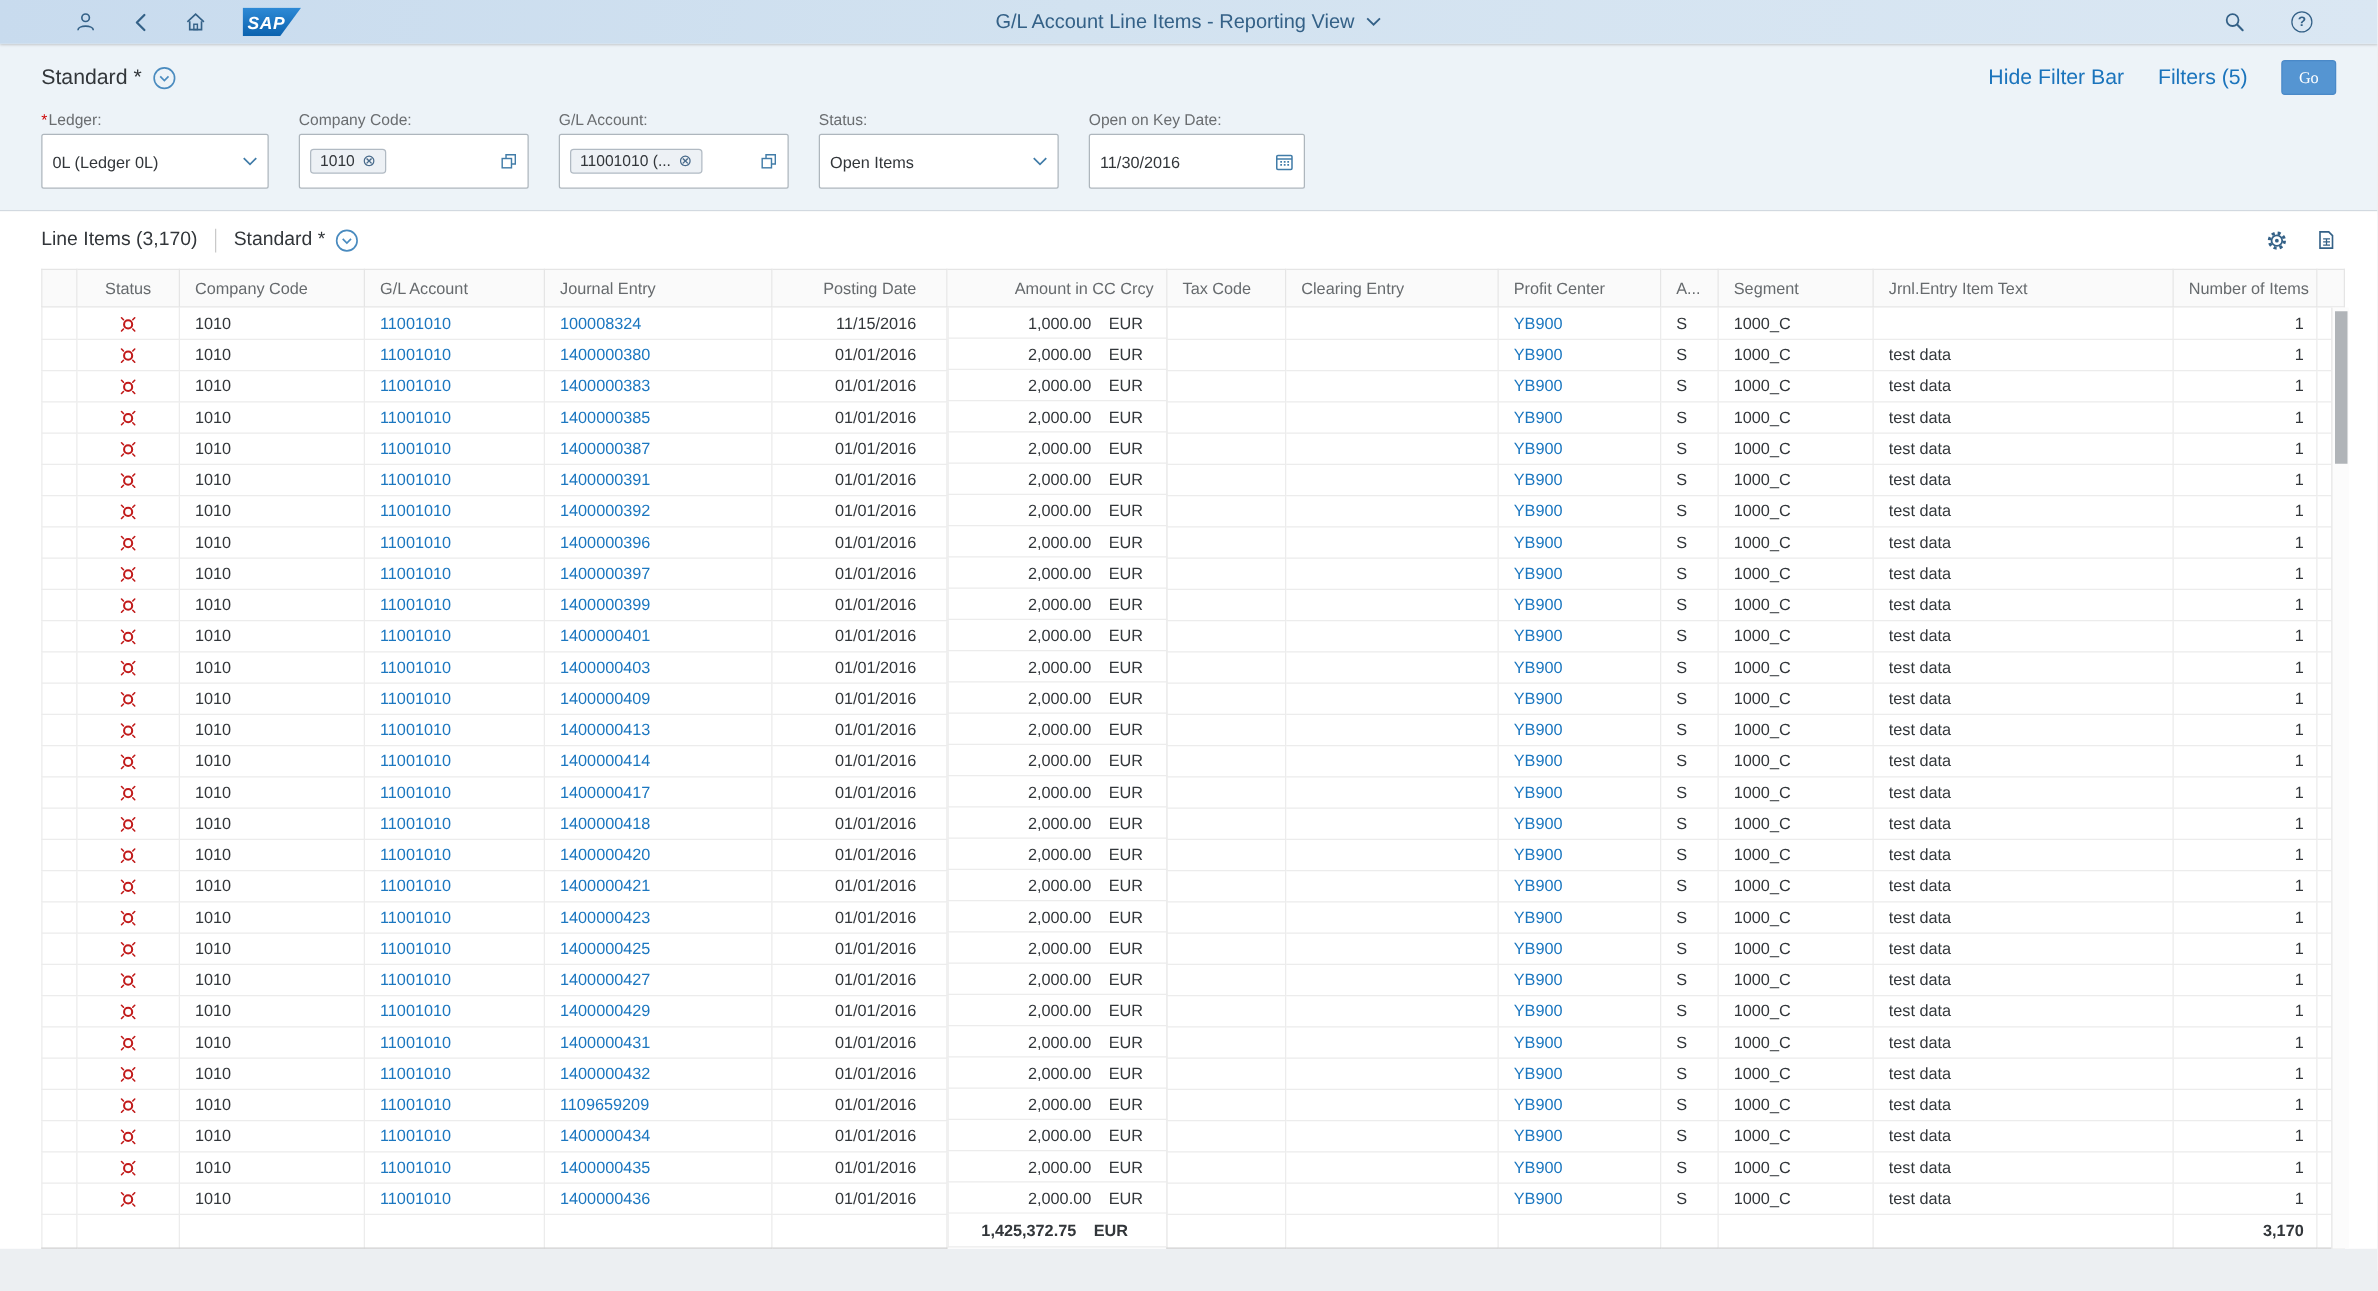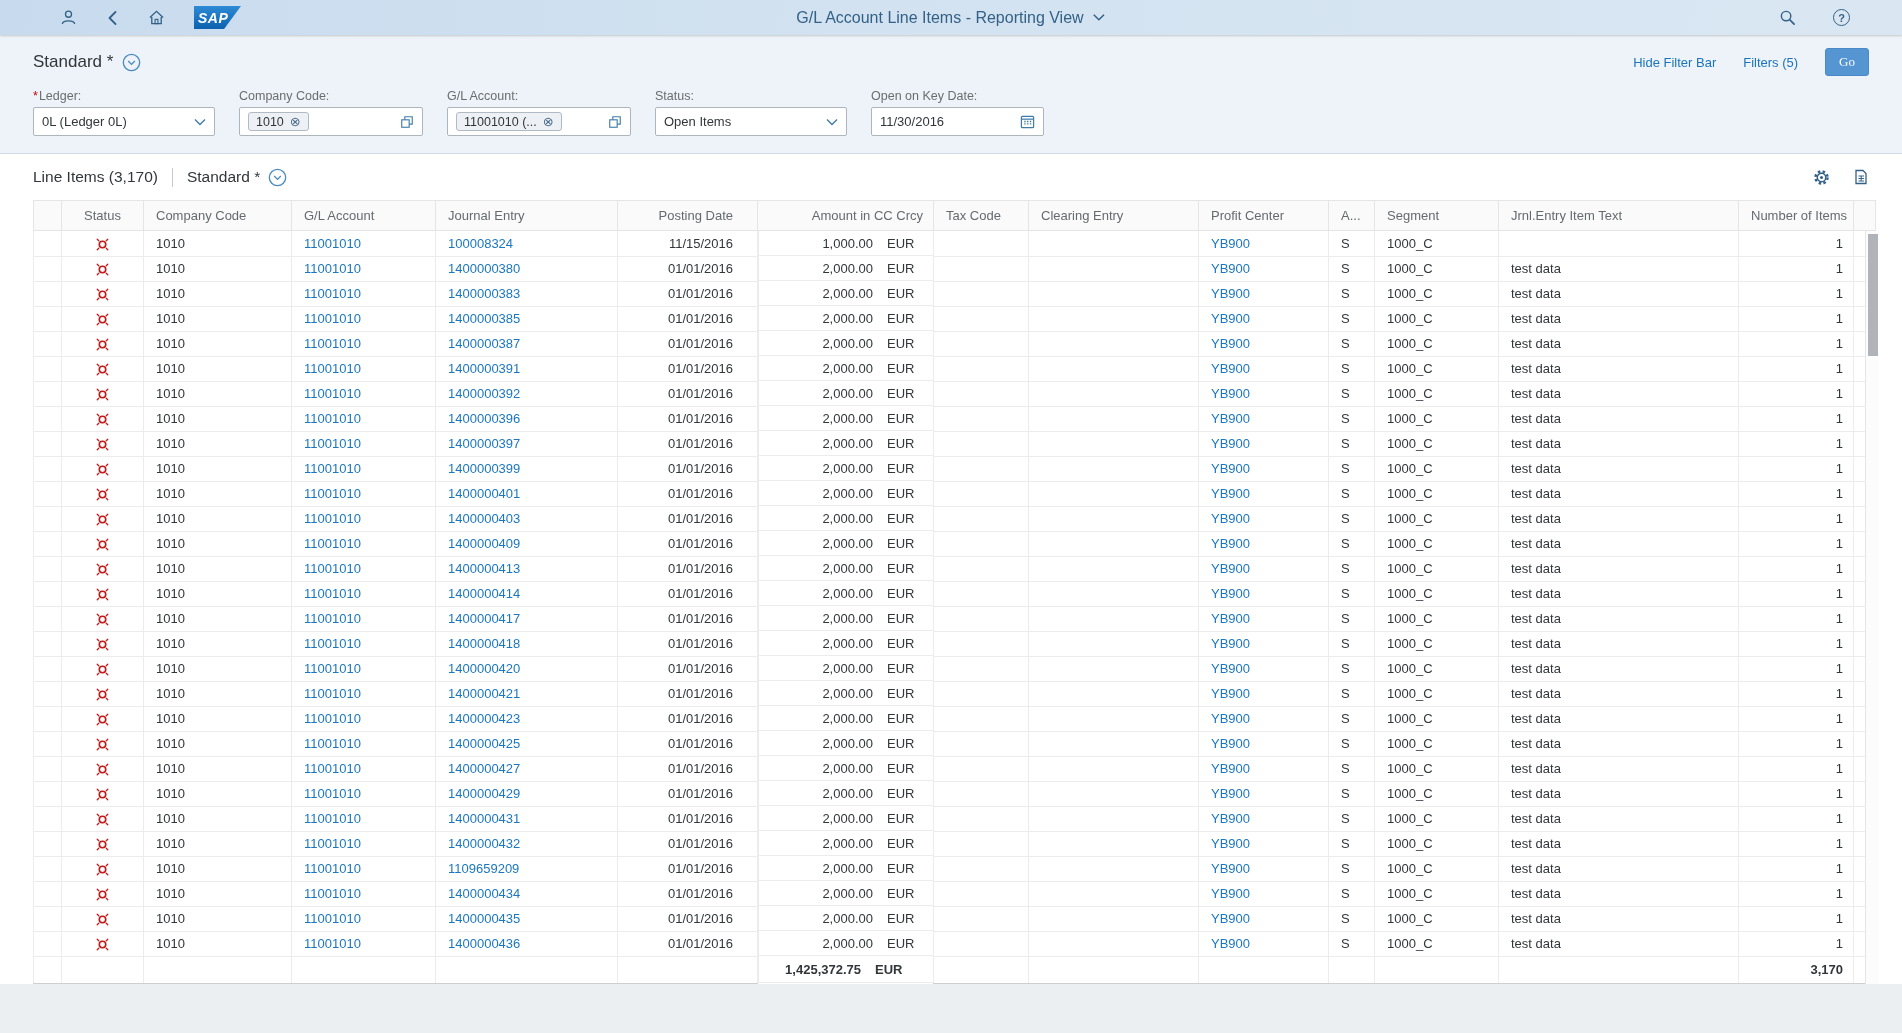--- a/index.html
+++ b/index.html
@@ -21,28 +21,28 @@
     display:flex; align-items:center; gap:9px; color:#346187; font-size:16px; cursor:pointer; white-space:nowrap; }
   .help-icn { width:17px; height:17px; border:1.4px solid #346187; border-radius:50%;
     color:#346187; font-size:11px; display:flex; align-items:center; justify-content:center; font-weight:bold; }
 
   
   .filter-area { background:#edf3f8; padding:13px 33px 17px 33px;
     border-bottom:1px solid #d2d9e0; box-shadow:0 2px 2px rgba(0,0,0,.05); }
   .variant-row { display:flex; align-items:center; }
   .variant-title { font-size:17px; color:#32363a; display:flex; align-items:center; gap:9px; cursor:pointer; }
   .filter-actions { margin-left:auto; display:flex; align-items:center; gap:27px; }
-  .lnk-btn { color:#1b74bc; font-size:13px; cursor:pointer; }
+  .lnk-btn { color:#1b74bc; font-size:17px; cursor:pointer; }
   .go-btn { background:#5595d2; border:1px solid #4a89c8; color:#fff; border-radius:3px;
     font-size:13px; padding:5px 13px; cursor:pointer;font-family:Liberation Serif, serif; }
   .fields-row { display:flex; gap:24px; margin-top:13px; }
   .f-group { display:flex; flex-direction:column; }
   .f-label { font-size:12.5px; color:#6a6d70; margin-bottom:4px; }
   .req { color:#c00; margin-right:1px; }
-  .ctrl { height:29px; background:#fff; border:1px solid #aeb6bd; border-radius:2px;
+  .ctrl { height:44px; background:#fff; border:1px solid #aeb6bd; border-radius:2px;
     display:flex; align-items:center; padding:4px 8px; font-size:13px; cursor:pointer; }
   .ctrl .grow { flex:1; }
   .w-ledger{width:182px;} .w-cc{width:184px;} .w-gl{width:184px;} .w-status{width:192px;} .w-date{width:173px;}
   .token { background:#edf1f5; border:1px solid #b1bac3; border-radius:3px; padding:1px 7px;
     font-size:12.5px; display:flex; align-items:center; gap:6px; max-width:118px; white-space:nowrap; overflow:hidden; }
   .token .x { color:#47698a; font-size:13px; cursor:pointer; }
 
   
   .content { background:#fff; }
   .tbl-headbar { height:46px; display:flex; align-items:center; padding:0 33px; }

